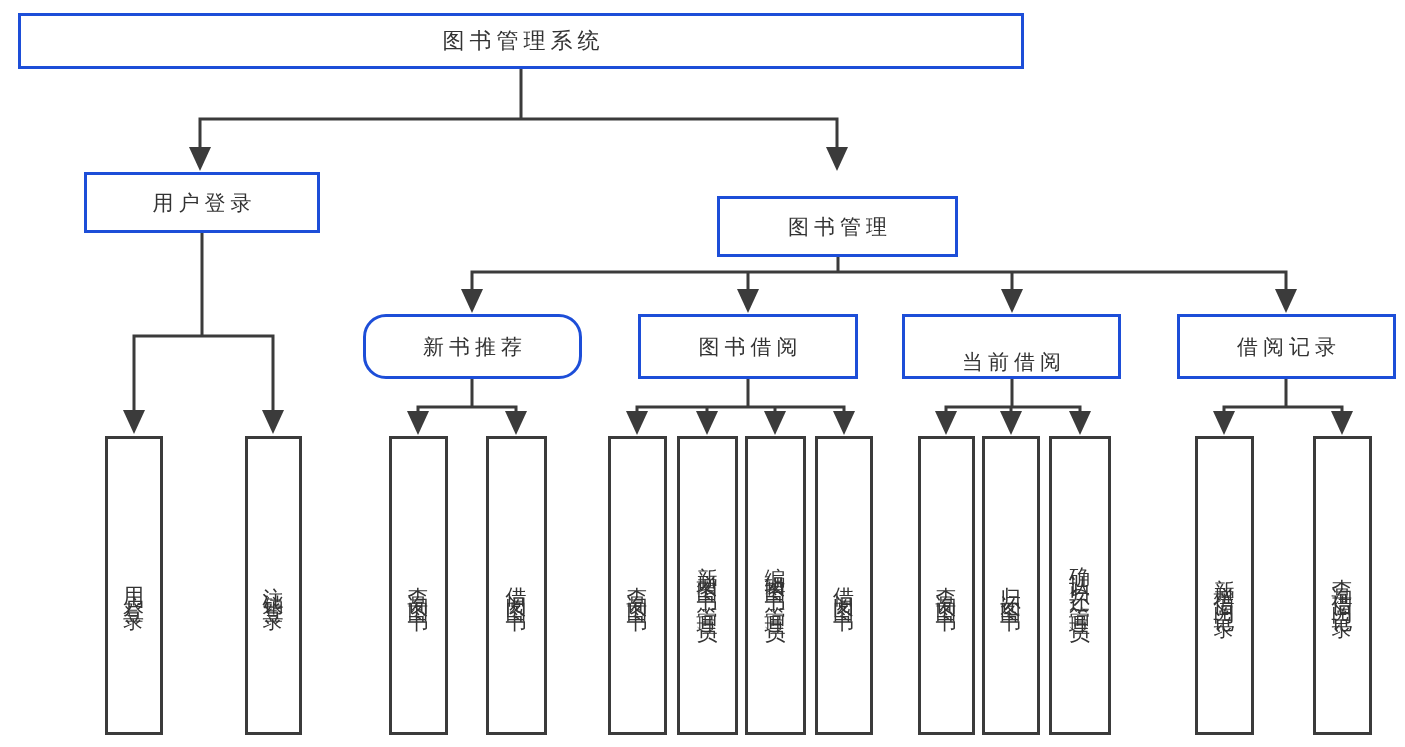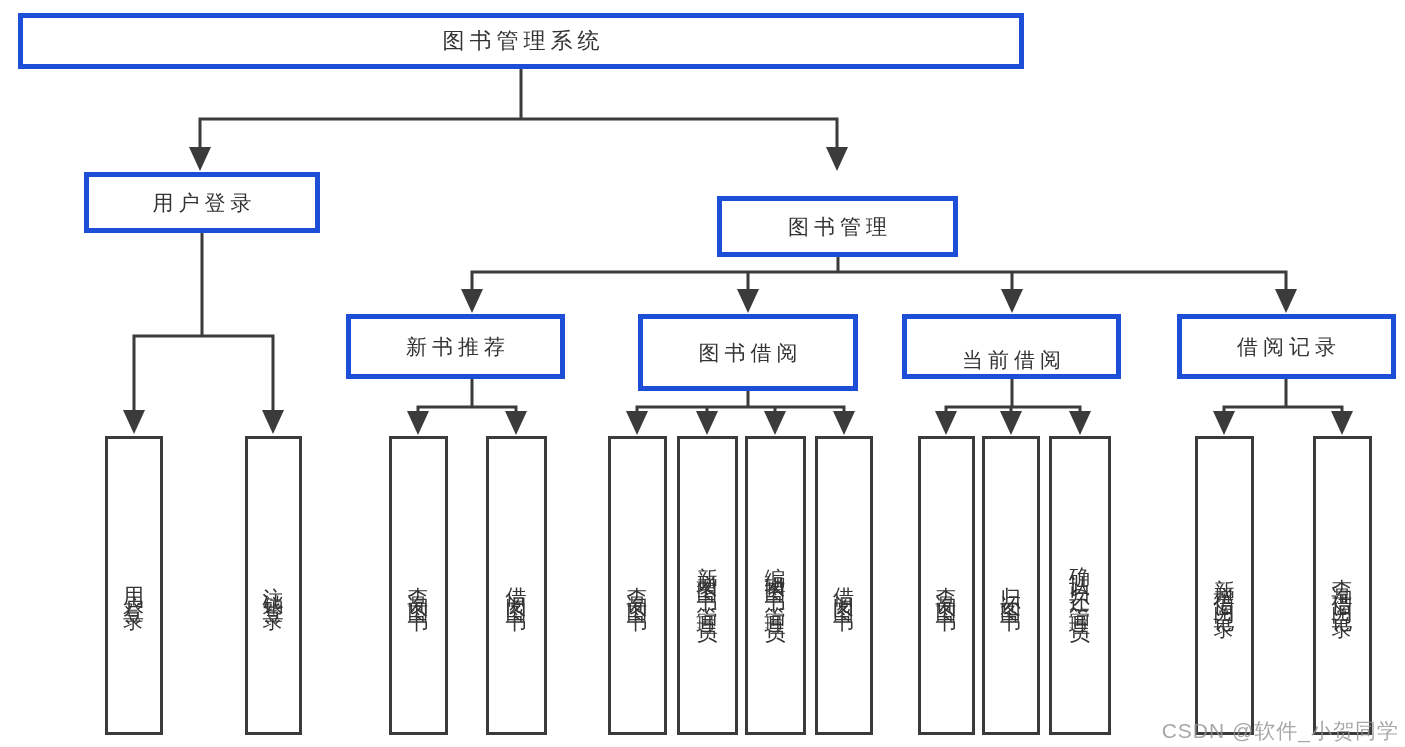--- a/index.html
+++ b/index.html
@@ -18,21 +18,21 @@
   #wires {
     position: absolute;
     left: 0;
     top: 0;
     z-index: 1;
   }
   .hbox {
     position: absolute;
     box-sizing: border-box;
     background: #ffffff;
-    border: 5px solid #1d4ed8;
+    border: 3px solid #1d4ed8;
     display: flex;
     align-items: center;
     justify-content: center;
     color: #333333;
     font-size: 21px;
     letter-spacing: 5px;
     text-indent: 5px;
     white-space: nowrap;
     z-index: 2;
   }
@@ -126,24 +126,24 @@
     <span>图书管理系统</span>
   </div>
 
   <div class="hbox" style="left:84px; top:172px; width:236px; height:61px;">
     <span>用户登录</span>
   </div>
   <div class="hbox" style="left:717px; top:172px; width:241px; height:61px;margin-top:24px;">
     <span>图书管理</span>
   </div>
 
-  <div class="hbox" style="left:346px; top:314px; width:219px; height:65px;">
+  <div class="hbox" style="left:363px; top:314px; width:219px; height:65px;border-radius:23px;">
     <span>新书推荐</span>
   </div>
-  <div class="hbox" style="left:638px; top:314px; width:220px; height:77px;">
+  <div class="hbox" style="left:638px; top:314px; width:220px; height:65px;">
     <span>图书借阅</span>
   </div>
   <div class="hbox" style="left:902px; top:314px; width:219px; height:65px;align-items:flex-end;">
     <span>当前借阅</span>
   </div>
   <div class="hbox" style="left:1177px; top:314px; width:219px; height:65px;">
     <span>借阅记录</span>
   </div>
 
   <div class="vbox" style="left:105px; width:58px;">
@@ -183,15 +183,14 @@
     <span class="vlabel">确认归还（管理员）</span>
   </div>
 
   <div class="vbox" style="left:1195px; width:59px;">
     <span class="vlabel">新增借阅记录</span>
   </div>
   <div class="vbox" style="left:1313px; width:59px;">
     <span class="vlabel">查询借阅记录</span>
   </div>
 
-  <div id="watermark">CSDN @软件_小贺同学</div>
 
 </div>
 
 </body></html>

